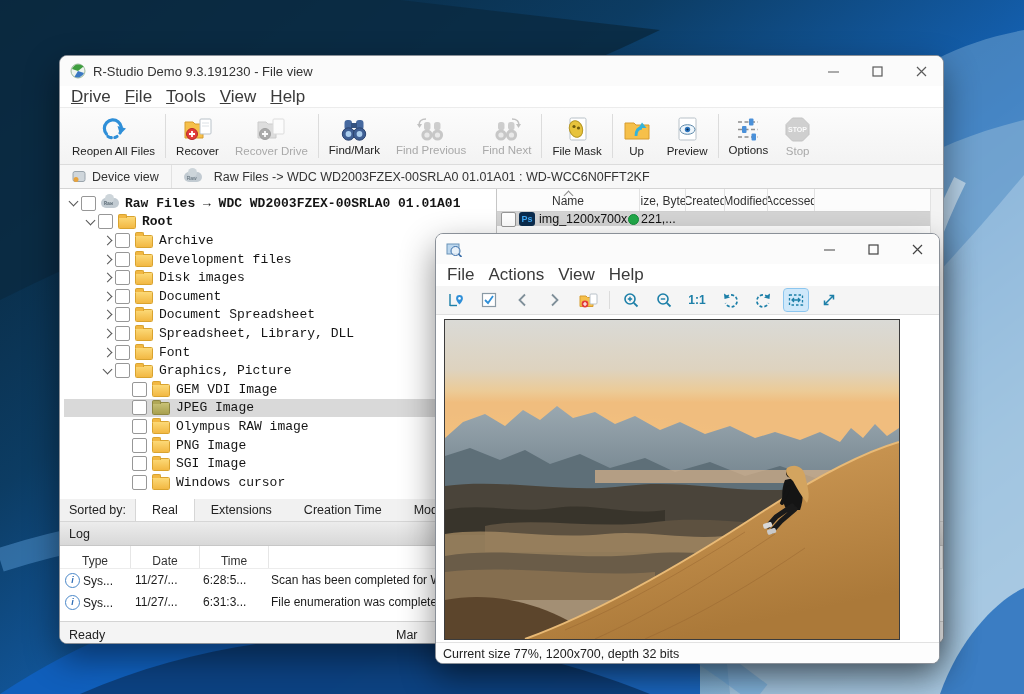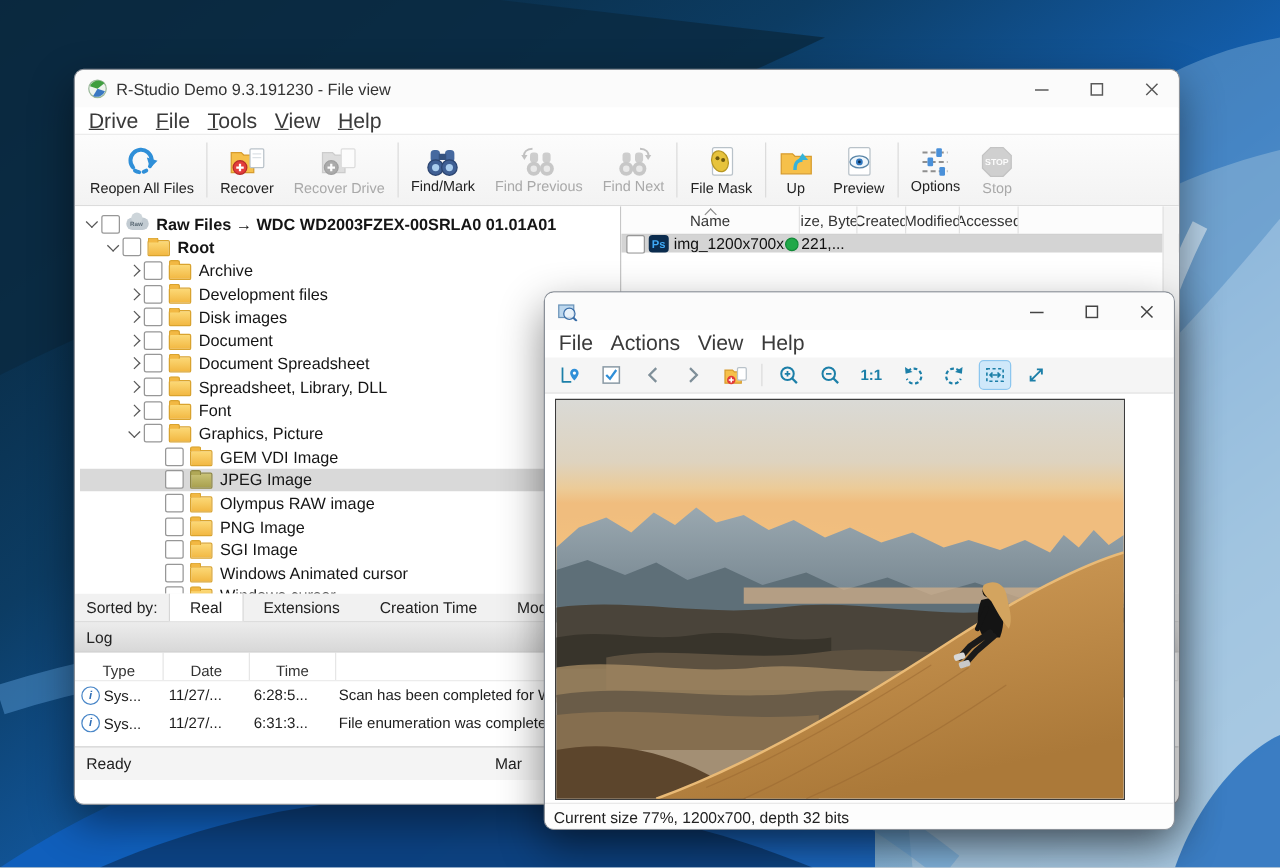--- a/index.html
+++ b/index.html
@@ -29,21 +29,21 @@
   .titem.dis svg{filter:grayscale(1);opacity:.5;}
   .tsep{width:1px;height:44px;background:#dcdcdc;margin:0 2px;flex:none;}
 
   .tabbar{height:23px;background:#f7f7f7;border-bottom:1px solid #d4d4d4;display:flex;align-items:center;
           font-size:12.5px;color:#333;}
   .tab{display:flex;align-items:center;gap:6px;padding:0 12px;height:100%;white-space:nowrap;}
   .tab+.tab{border-left:1px solid #e2e2e2;}
 
   .main{height:310px;display:flex;background:#fff;overflow:hidden;}
   .tree{width:432px;border-right:1px solid #c6c6c6;padding:5px 0 0 4px;overflow:hidden;flex:none;}
-  .trow{display:flex;align-items:center;height:18.6px;font-size:13px;color:#151515;white-space:nowrap;}
+  .trow{display:flex;align-items:center;height:18.6px;font-size:13px;color:#151515;white-space:nowrap;font-family:Liberation Mono, monospace;}
   .trow.b{font-weight:700;}
   .trow.sel{background:#d9d9d9;}
   .arr{width:15px;display:flex;justify-content:center;flex:none;}
   .chev{width:6px;height:6px;border-right:1.5px solid #555;border-bottom:1.5px solid #555;}
   .chev.col{transform:rotate(-45deg);}
   .chev.exp{transform:rotate(45deg);margin-top:-3px;}
   .cb{width:13px;height:13px;background:#fff;border:1px solid #979797;border-radius:2px;margin-right:5px;flex:none;}
   .folder{width:16px;height:11px;background:linear-gradient(#fcd977,#f2b843);border:1px solid #d9a32f;
           border-radius:1.5px;position:relative;margin-right:6px;margin-top:2px;flex:none;}
   .folder::before{content:"";position:absolute;top:-3.5px;left:-1px;width:7px;height:3px;background:#f2b843;
@@ -289,20 +289,33 @@
       </div>
       <div class="titem dis">
         <svg width="27" height="27" viewBox="0 0 27 27">
           <polygon points="8.5,2 18.5,2 25,8.5 25,18.5 18.5,25 8.5,25 2,18.5 2,8.5" fill="#a8a8a8" stroke="#8e8e8e"></polygon>
           <text x="13.5" y="16" text-anchor="middle" font-size="7" font-weight="700" fill="#fff" font-family="Liberation Sans,sans-serif">STOP</text>
         </svg>
         <span class="lbl">Stop</span>
       </div>
     </div>
 
+    <div class="tabbar">
+      <div class="tab">
+        <svg width="14" height="13" viewBox="0 0 14 13">
+          <rect x="1" y="1.5" width="12" height="10" rx="2" fill="#cfd6db" stroke="#9aa4ac"></rect>
+          <circle cx="4" cy="9.5" r="2.5" fill="#e8a33c"></circle>
+        </svg>
+        <span>Device view</span>
+      </div>
+      <div class="tab">
+        <span class="rawcloud"></span>
+        <span>Raw Files -&gt; WDC WD2003FZEX-00SRLA0 01.01A01 : WD-WCC6N0FFT2KF</span>
+      </div>
+    </div>
 
     <div class="main">
       <div class="tree">
           <div class="trow b" style="padding-left: 2px;">
             <span class="arr">
               <span class="chev exp"></span>
             </span>
             <span class="cb"></span>
             <span class="rawcloud"></span>
             <span class="tlbl">Raw Files → WDC WD2003FZEX-00SRLA0 01.01A01</span>
@@ -401,26 +414,20 @@
             <span class="arr"></span>
             <span class="cb"></span>
             <span class="folder"></span>
             <span class="tlbl">PNG Image</span>
           </div>
           <div class="trow" style="padding-left: 53px;">
             <span class="arr"></span>
             <span class="cb"></span>
             <span class="folder"></span>
             <span class="tlbl">SGI Image</span>
-          </div>
-          <div class="trow" style="padding-left: 53px;">
-            <span class="arr"></span>
-            <span class="cb"></span>
-            <span class="folder"></span>
-            <span class="tlbl">Windows Animated cursor</span>
           </div>
           <div class="trow" style="padding-left: 53px;">
             <span class="arr"></span>
             <span class="cb"></span>
             <span class="folder"></span>
             <span class="tlbl">Windows cursor</span>
           </div>
         </div>
       <div class="fpanel">
         <div class="fhead">

